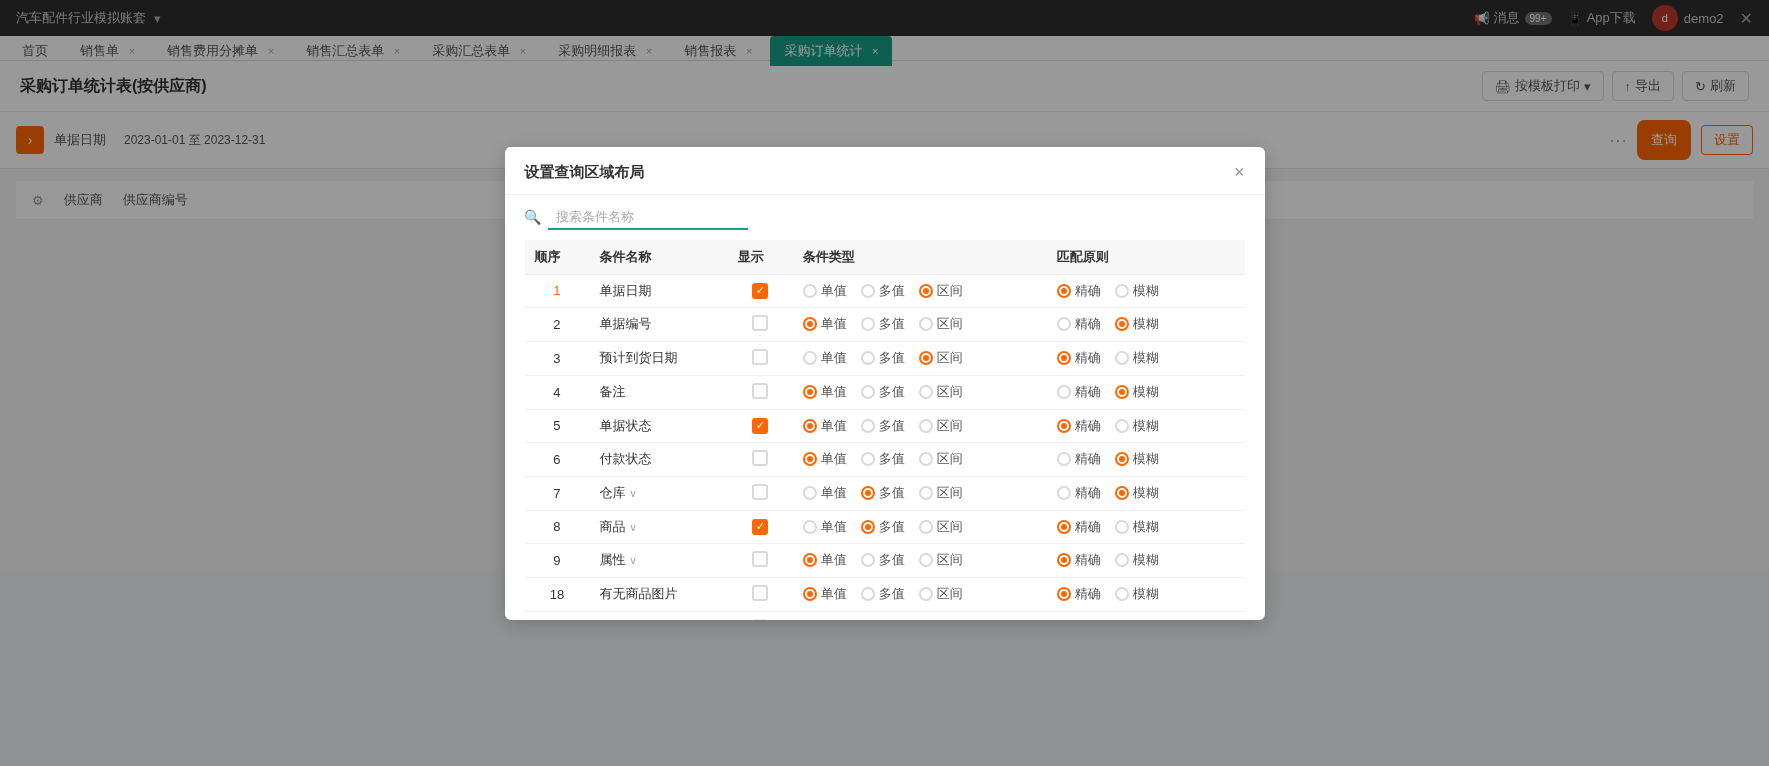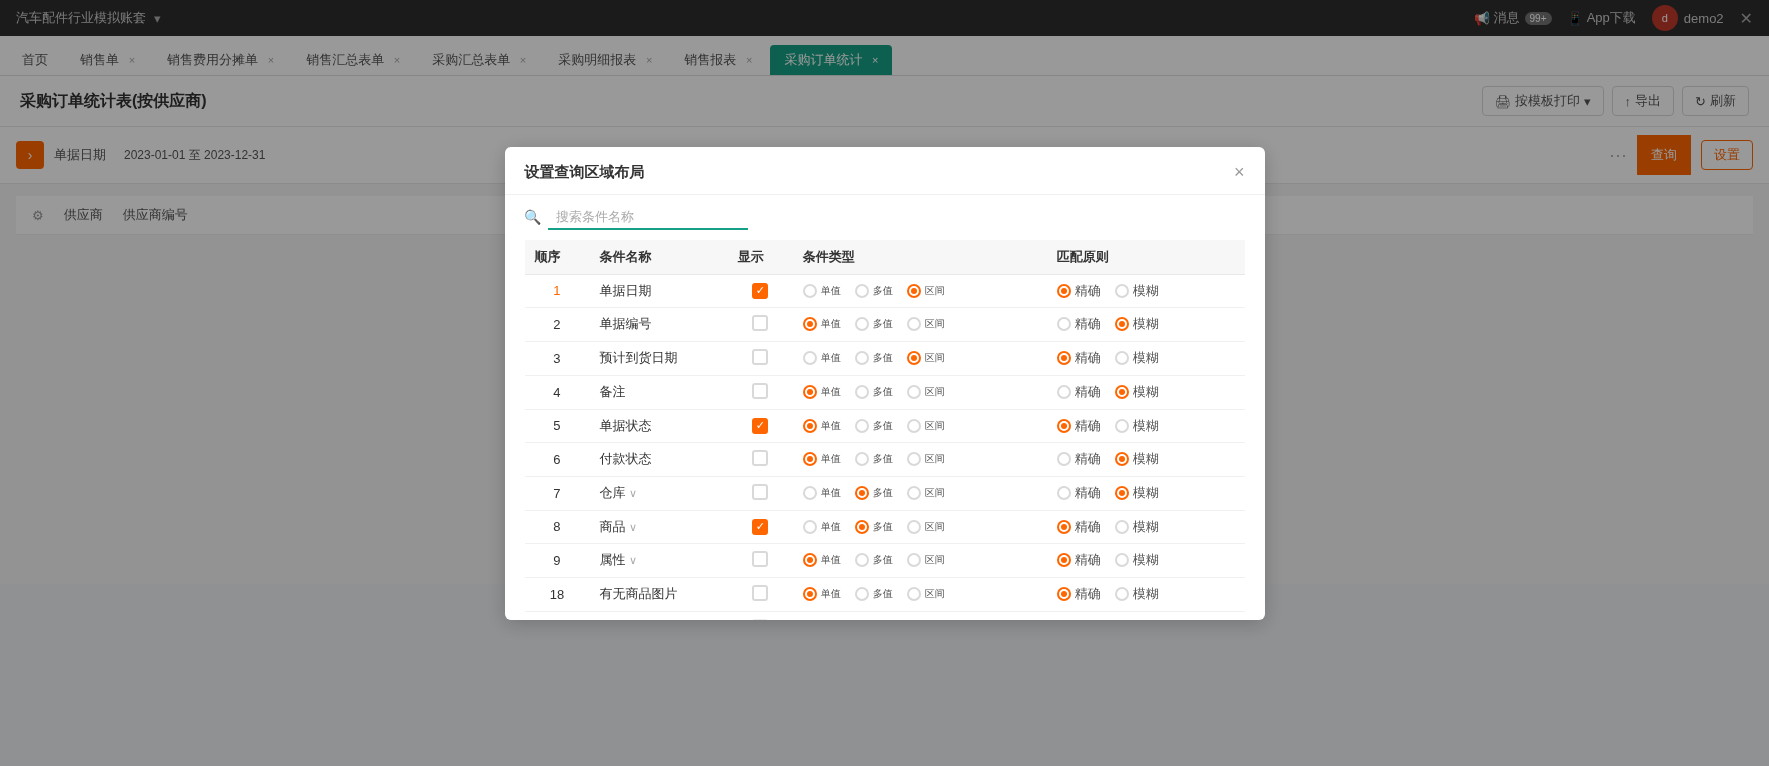--- a/index.html
+++ b/index.html
@@ -29,23 +29,23 @@
       width: 26px; height: 26px;
       border-radius: 50%;
       background: #c0392b;
       display: inline-flex; align-items: center; justify-content: center;
       color: #fff; font-size: 11px;
     }
 
     
     .tab-bar {
       background: #fff;
-      height: 40px;
-      display: flex;
-      align-items: flex-end;
+      height: 25px;
+      display: flex;
+      align-items: flex-start;
       padding: 0 8px;
       border-bottom: 1px solid #e0e0e0;
       gap: 4px;
     }
     .tab-item {
       padding: 6px 14px;
       border-radius: 4px 4px 0 0;
       font-size: 13px;
       cursor: pointer;
       color: #555;
@@ -77,21 +77,21 @@
       cursor: pointer;
       font-size: 13px;
       color: #555;
       display: flex; align-items: center; gap: 4px;
     }
     .btn-primary {
       background: #f60;
       color: #fff;
       border: none;
       padding: 11px 14px;
-      border-radius: 0;
+      border-radius: 8px;
       cursor: pointer;
       font-size: 13px;
     }
 
     
     .filter-bar {
       background: #fff;
       padding: 8px 16px;
       display: flex;
       align-items: center;
@@ -252,21 +252,21 @@
       border-color: #f60;
     }
     .custom-checkbox.checked::after {
       content: '✓';
       color: #fff;
       font-size: 11px;
     }
 
     
     .radio-group { display: flex; align-items: center; gap: 14px; }
-    .radio-option { display: flex; align-items: center; gap: 4px; cursor: pointer; font-size: 10px; color: #555; }
+    .radio-option { display: flex; align-items: center; gap: 4px; cursor: pointer; font-size: 13px; color: #555; }
     .radio-dot {
       width: 14px; height: 14px;
       border-radius: 50%;
       border: 2px solid #d9d9d9;
       display: inline-flex; align-items: center; justify-content: center;
       background: #fff;
     }
     .radio-dot.selected { border-color: #f60; }
     .radio-dot.selected::after {
       content: '';

